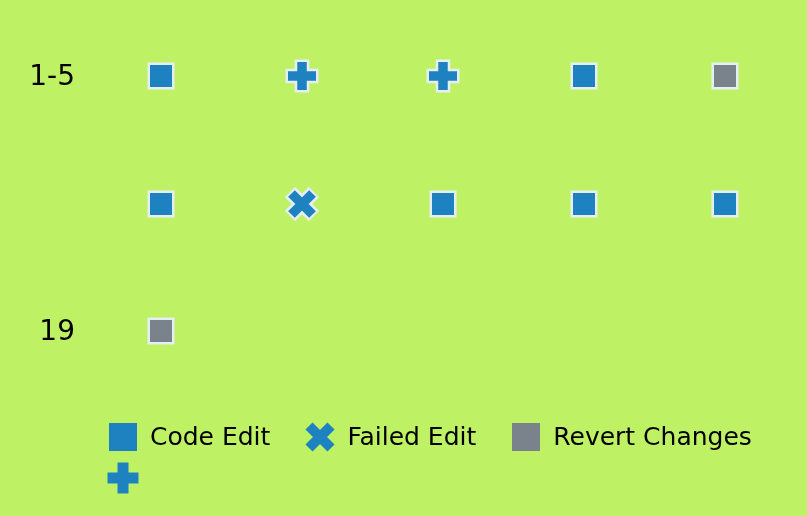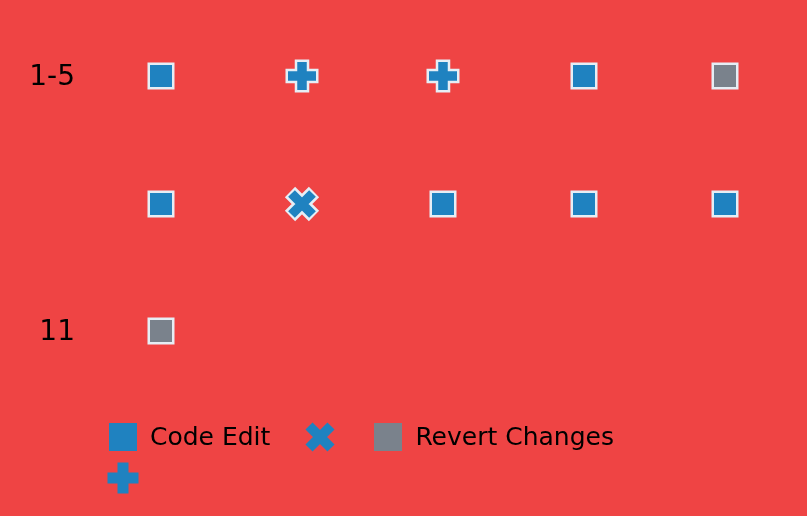--- a/index.html
+++ b/index.html
@@ -1,20 +1,20 @@
 <!DOCTYPE html>
 <html><head>
 <meta charset="utf-8">
 <style>
   html, body { margin: 0; padding: 0; background: #ffffff; }
   .canvas {
     position: relative;
     width: 807px;
     height: 516px;
-    background: #ef4444;
+    background: #bef264;
     font-family: "DejaVu Sans", sans-serif;
     overflow: hidden;
   }
   .plot-area { position: absolute; inset: 0; }
   .row-label {
     position: absolute;
     left: 0;
     width: 75px;
     text-align: right;
     font-size: 28px;
@@ -54,21 +54,21 @@
     white-space: nowrap;
   }
 </style>
 </head>
 <body>
 
 <div class="canvas">
 
   <div class="plot-area">
     <div class="row-label" style="top:76px">1-5</div>
-    <div class="row-label" style="top:331px">11</div>
+    <div class="row-label" style="top:331px">19</div>
     <div id="markers">
         <span class="marker" style="left: 145px; top: 60px;">
           <svg width="32" height="32" viewBox="0 0 32 32">
             <rect x="2.5" y="2.5" width="27" height="27" fill="#e6eef5"></rect>
             <rect x="5" y="5" width="22" height="22" fill="#1f82c0"></rect>
           </svg>
         </span>
         <span class="marker" style="left: 286px; top: 60px;">
           <svg width="32" height="32" viewBox="0 0 32 32">
             <path d="M16 -0.5 V32.5 M-0.5 16 H32.5" stroke="#e6eef5" stroke-width="14.5" fill="none" stroke-linecap="butt"></path>
@@ -141,20 +141,21 @@
             </svg>
           </span>
         <span class="llabel">Code Edit</span>
       </div>
       <div class="legend-item">
         <span class="licon">
             <svg width="32" height="32" viewBox="0 0 32 32">
               <path d="M5 5 L27 27 M27 5 L5 27" stroke="#1f82c0" stroke-width="10" fill="none"></path>
             </svg>
           </span>
+        <span class="llabel">Failed Edit</span>
       </div>
       <div class="legend-item">
         <span class="licon">
             <svg width="28" height="28" viewBox="0 0 28 28">
               <rect x="0" y="0" width="28" height="28" fill="#7a828c"></rect>
             </svg>
           </span>
         <span class="llabel">Revert Changes</span>
       </div>
     </div>

